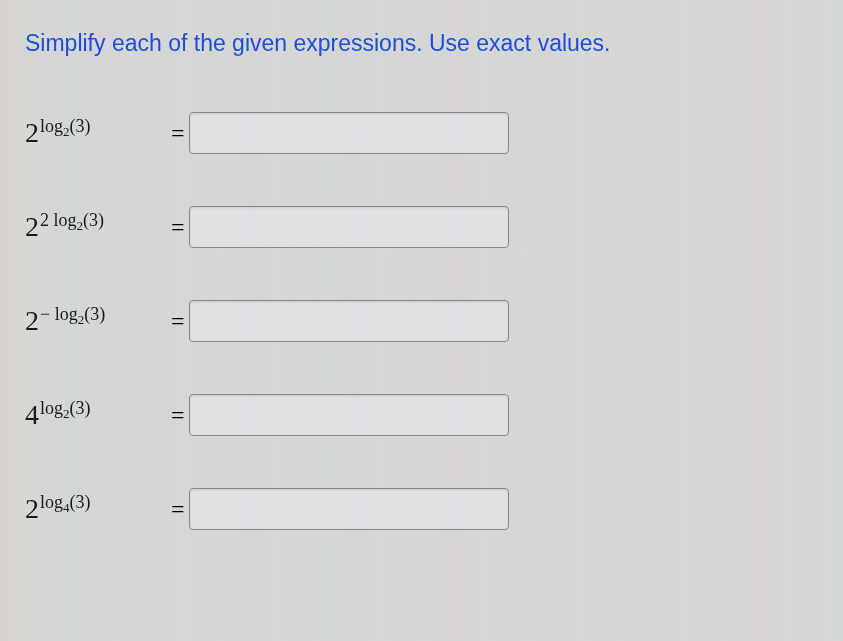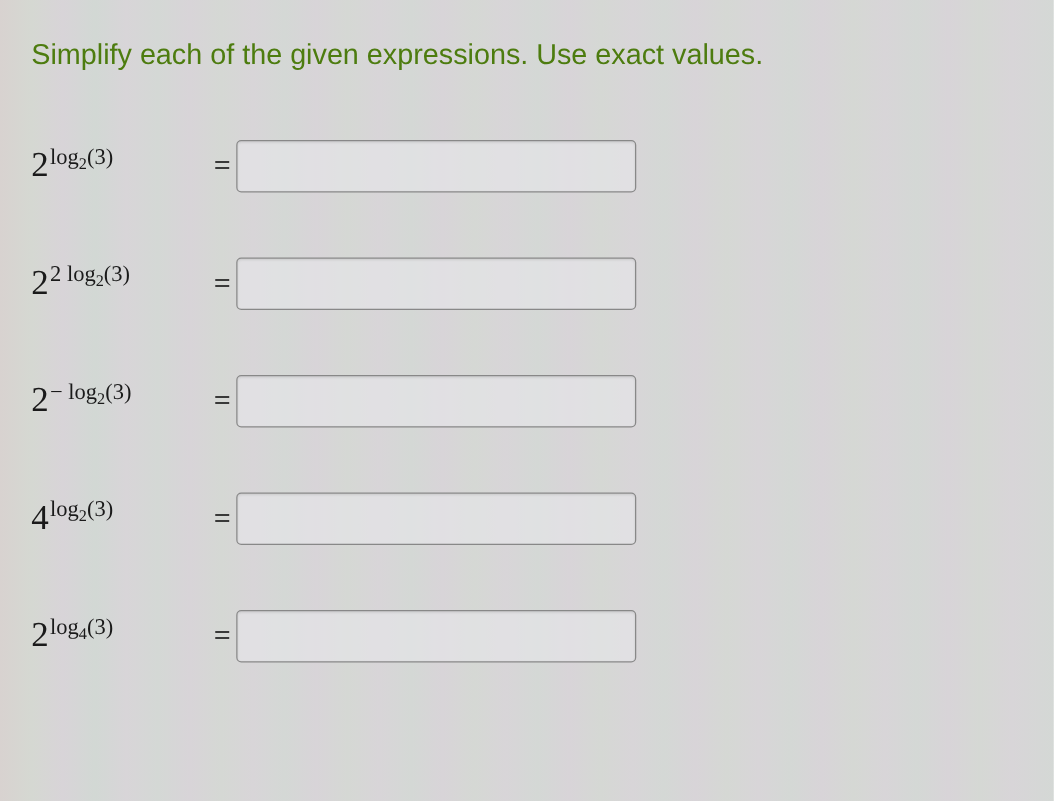--- a/index.html
+++ b/index.html
@@ -19,21 +19,21 @@
         #d8d5d8 60%, #d4d8d5 63%, #d8d4d8 66%, #d5d8d4 69%,
         #d8d5d8 72%, #d4d8d5 75%, #d8d4d8 78%, #d5d8d4 81%,
         #d8d5d8 84%, #d4d8d5 87%, #d8d4d8 90%, #d5d8d4 93%,
         #d8d5d8 96%, #d4d8d5 100%);
       font-family: Arial, sans-serif;
       padding: 30px 25px;
       overflow: hidden;
     }
     .instruction {
       font-size: 23px;
-      color: #4d7c0f;
+      color: #1d4ed8;
       margin-bottom: 55px;
       font-weight: normal;
     }
     .problem-row {
       display: flex;
       align-items: center;
       margin-bottom: 52px;
     }
     .expression {
       font-family: 'Times New Roman', serif;

